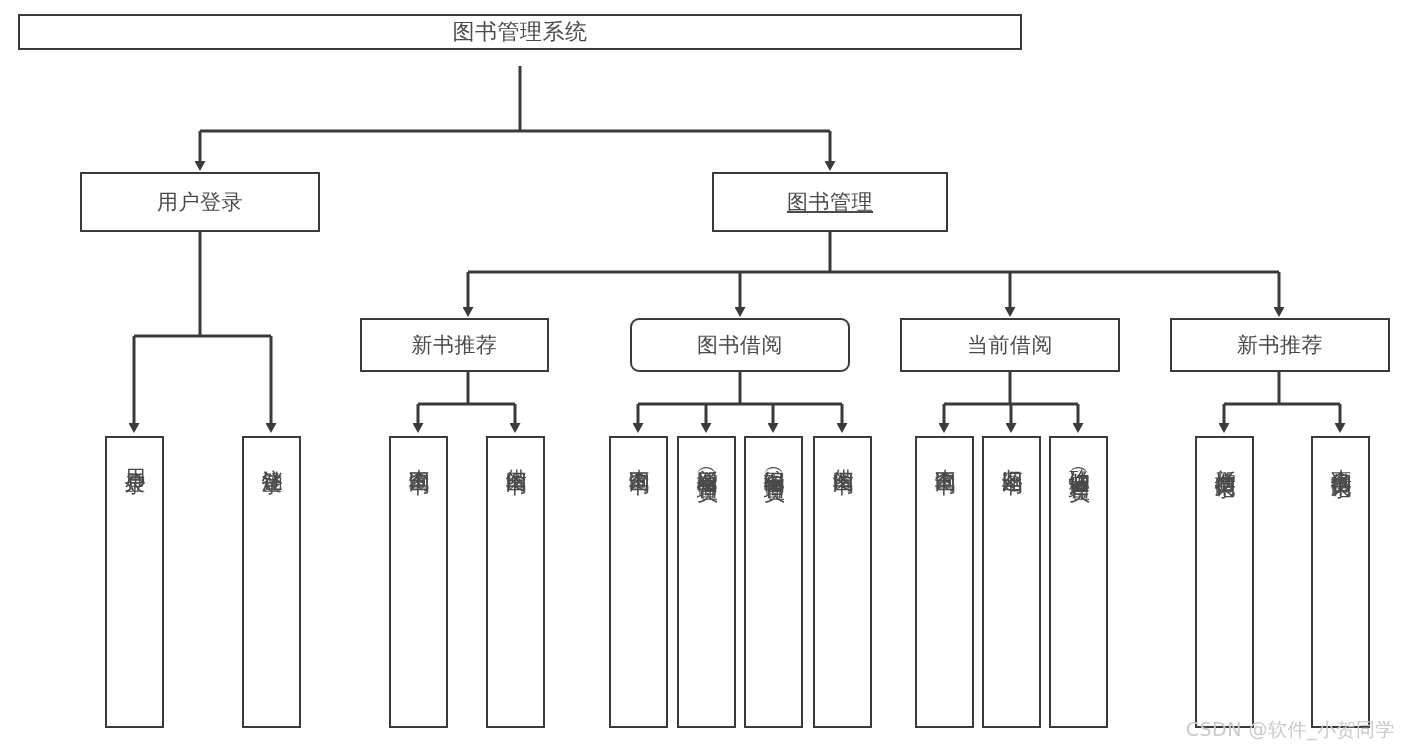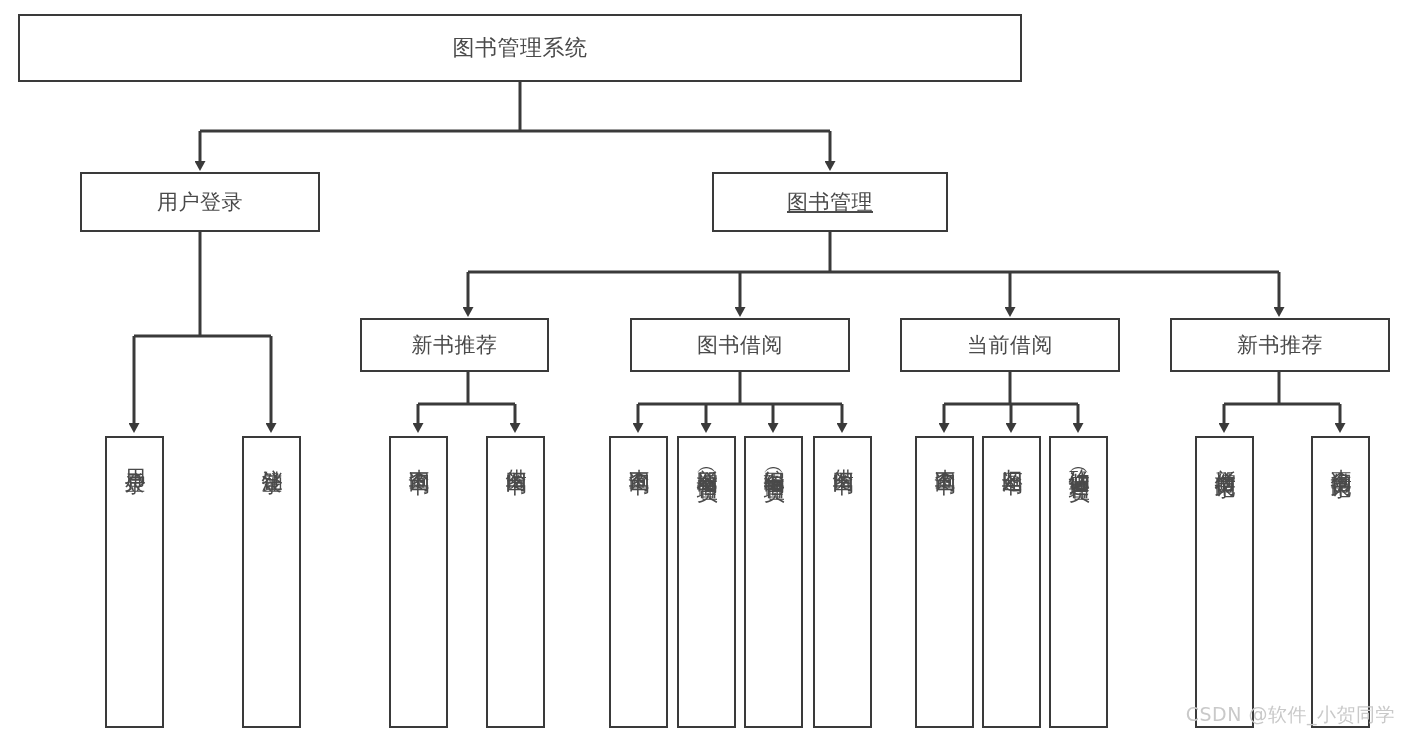--- a/index.html
+++ b/index.html
@@ -53,21 +53,21 @@
     text-orientation:upright;
     line-height:1.12;
     letter-spacing:2px;
     white-space:nowrap;
     color:#4a4a4a;
   }
   
   #watermark{
     position:absolute;
     right:10px;
-    bottom:19px;
+    bottom:4px;
     font-size:19px;
     color:#c9c9c9;
     white-space:nowrap;
     letter-spacing:.5px;
     user-select:none;
     margin-top:36px;
   }
 </style>
 </head>
 <body>
@@ -117,35 +117,35 @@
       <path d="M1011,404 L1011,424" marker-end="url(#ah)"></path>
       <path d="M1078,404 L1078,424" marker-end="url(#ah)"></path>
 
       <path d="M1279,372 L1279,404"></path>
       <path d="M1224,404 L1340,404"></path>
       <path d="M1224,404 L1224,424" marker-end="url(#ah)"></path>
       <path d="M1340,404 L1340,424" marker-end="url(#ah)"></path>
     </g>
   </svg>
 
-  <div class="node h root" style="left:18px;  top:14px;  width:1004px; height:68px;">
+  <div class="node h root" style="left:18px;  top:14px;  width:1004px; height:36px;">
     <span>图书管理系统</span>
   </div>
 
   <div class="node h" style="left:80px;  top:172px; width:240px; height:60px;">
     <span>用户登录</span>
   </div>
   <div class="node h" style="left:712px; top:172px; width:236px; height:60px;text-decoration:underline;">
     <span>图书管理</span>
   </div>
 
   <div class="node h" style="left:360px;  top:318px; width:189px; height:54px;">
     <span>新书推荐</span>
   </div>
-  <div class="node h" style="left:630px;  top:318px; width:220px; height:54px;">
+  <div class="node h" style="left:630px;  top:318px; width:220px; height:54px;border-radius:9px;">
     <span>图书借阅</span>
   </div>
   <div class="node h" style="left:900px;  top:318px; width:220px; height:54px;text-align:center;">
     <span>当前借阅</span>
   </div>
   <div class="node h" style="left:1170px; top:318px; width:220px; height:54px;">
     <span>新书推荐</span>
   </div>
 
   <div class="node v" style="left:105px; top:436px; width:59px; height:292px;">

